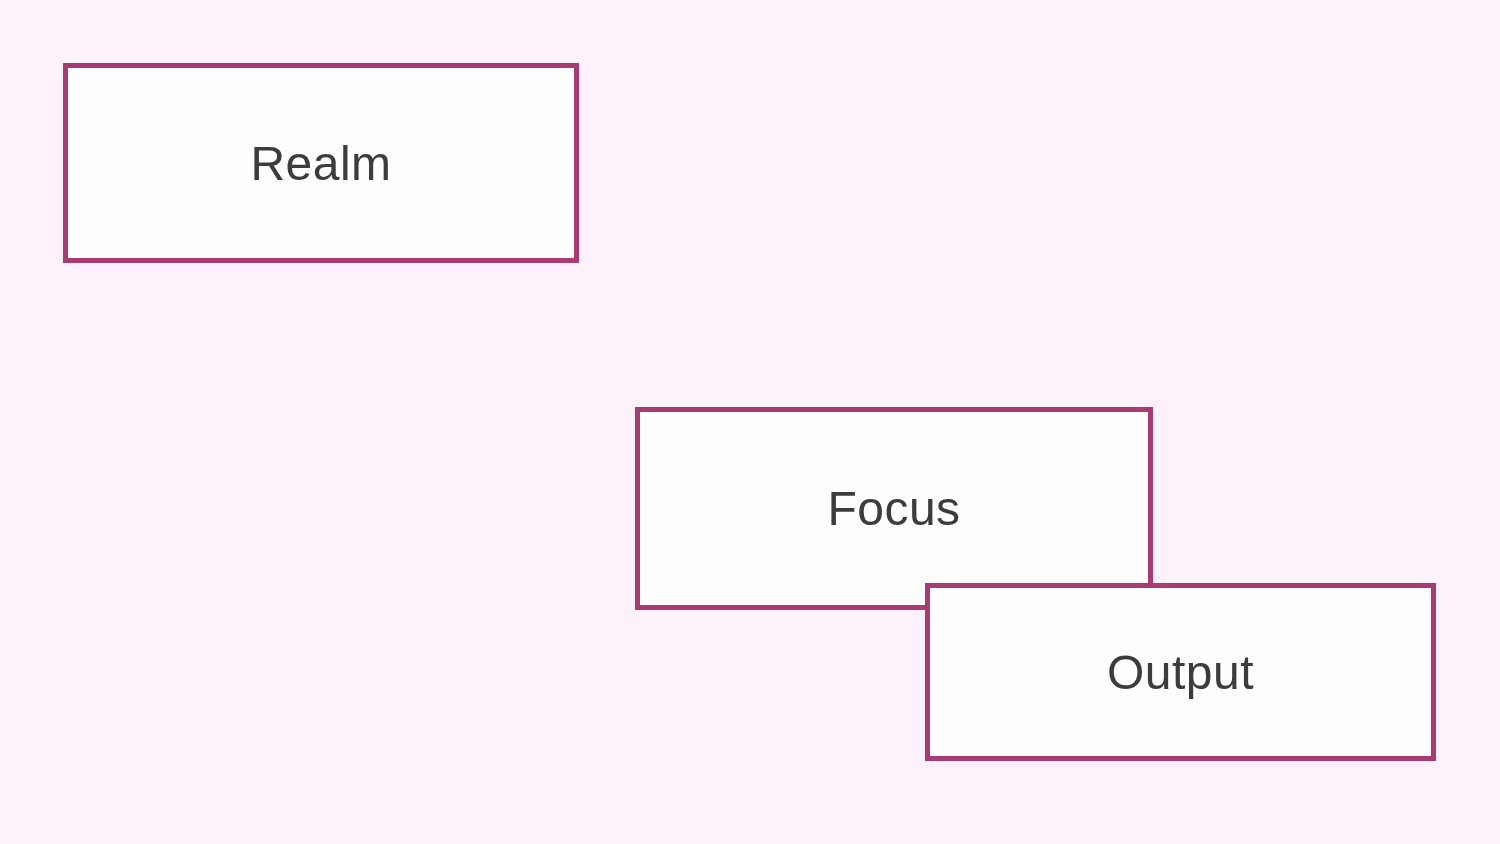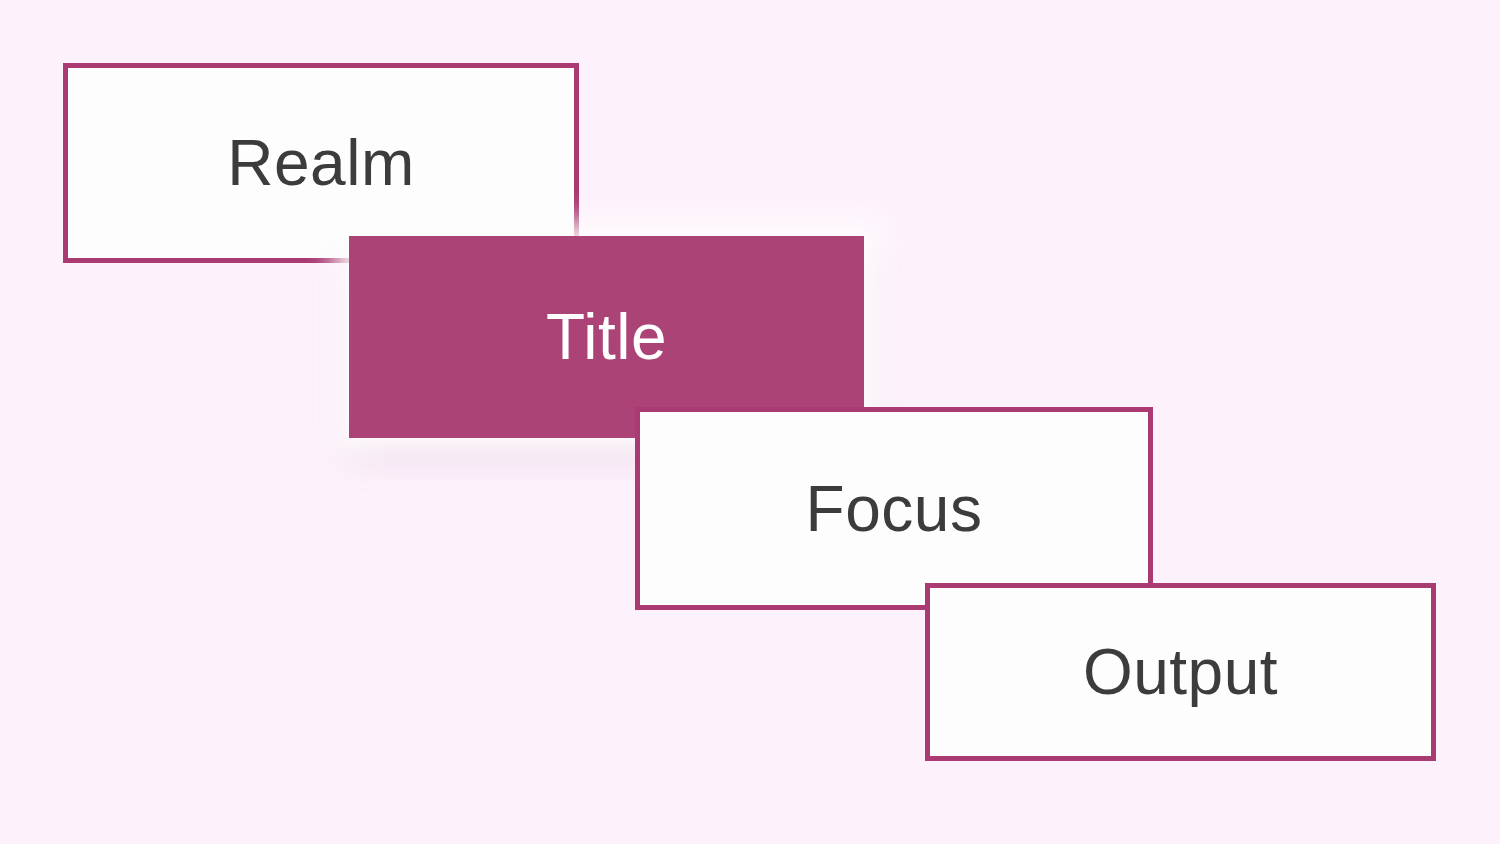--- a/index.html
+++ b/index.html
@@ -30,21 +30,21 @@
   .node--filled {
     background: #ab4376;
     border: none;
   }
   .node--highlighted {
     box-shadow:
       0 0 26px 14px rgba(255, 255, 255, 0.92),
       0 16px 36px rgba(151, 73, 118, 0.22);
   }
   .node-label {
-    font-size: 64px;
+    font-size: 48px;
     font-weight: 400;
     letter-spacing: 0.5px;
     color: #3c3c3c;
     user-select: none;
   }
   .node--filled .node-label {
     color: #ffffff;
   }
   
   .node--realm  { left: 63px;  top: 63px;  width: 516px; height: 200px; z-index: 1; }
@@ -54,23 +54,20 @@
 </style>
 </head>
 <body>
 
 <div class="canvas">
 
   <div class="node node--outlined node--realm">
     <span class="node-label">Realm</span>
   </div>
 
-  <div class="node node--filled node--highlighted node--title">
-    <span class="node-label">Title</span>
-  </div>
 
   <div class="node node--outlined node--focus">
     <span class="node-label">Focus</span>
   </div>
 
   <div class="node node--outlined node--output">
     <span class="node-label">Output</span>
   </div>
 
 </div>

